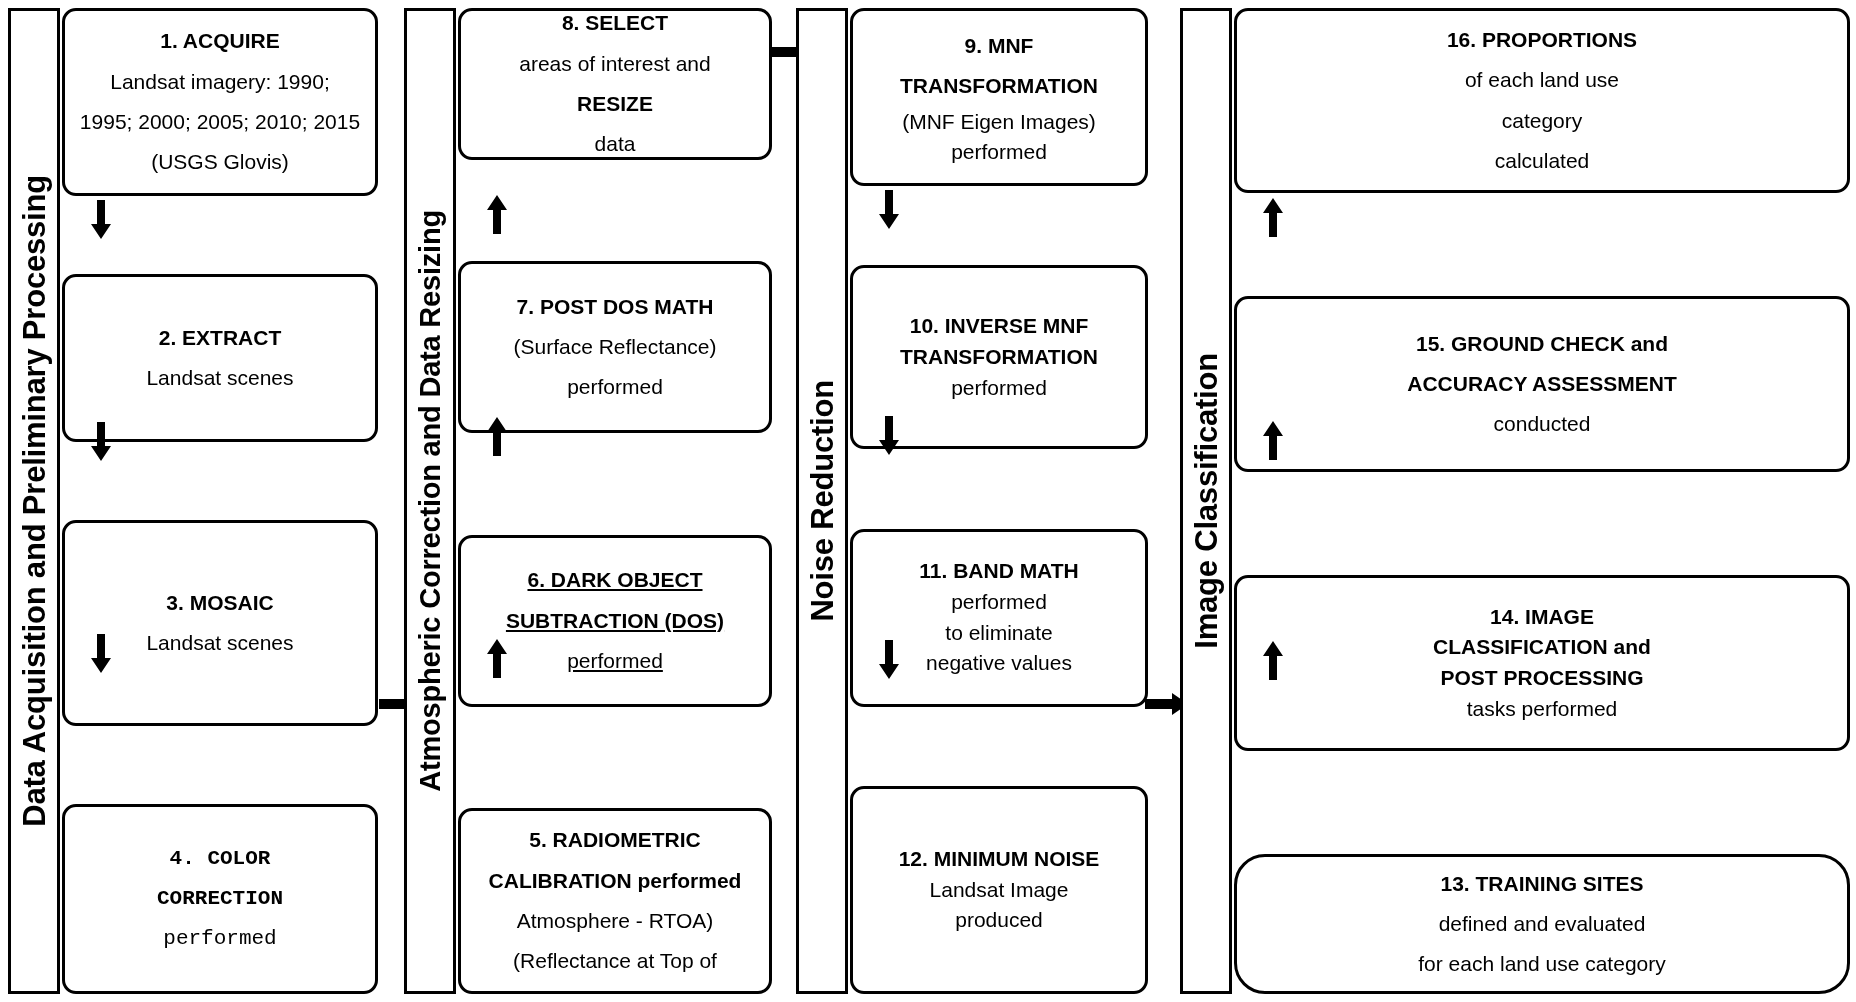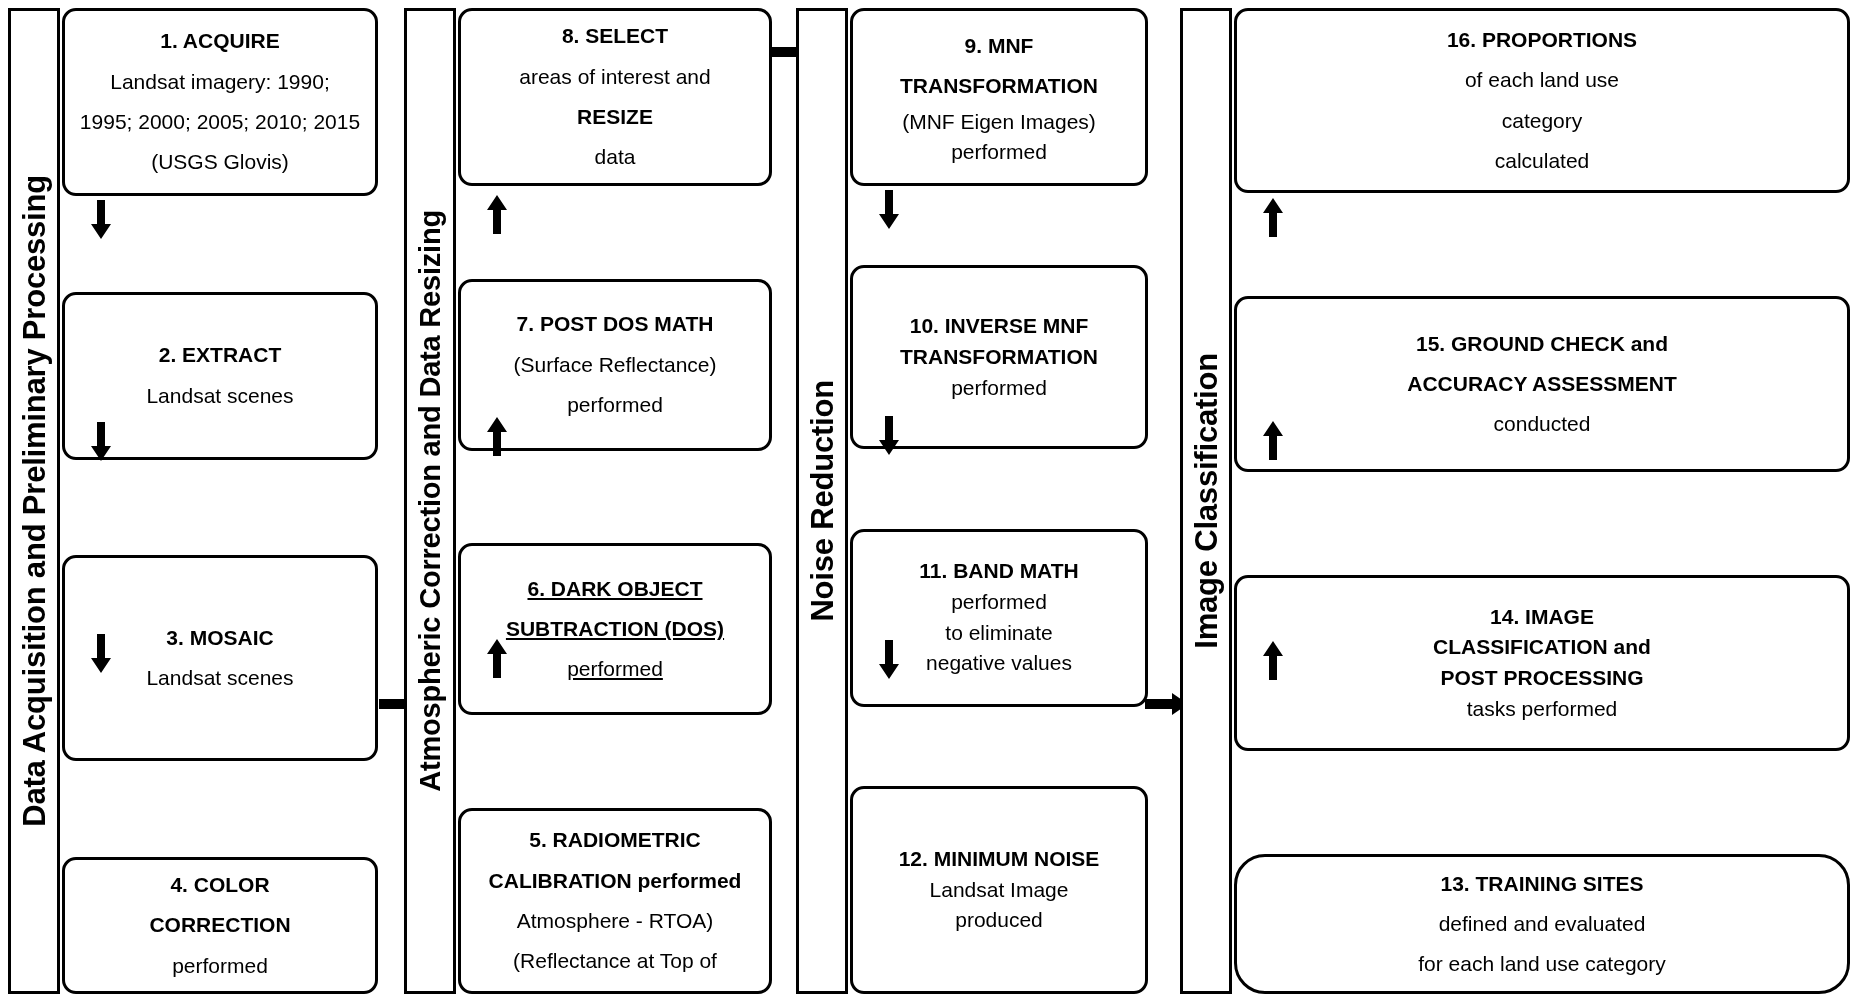--- a/index.html
+++ b/index.html
@@ -148,42 +148,42 @@
         <span class="line b">3. MOSAIC</span>
         <span class="line">Landsat scenes</span>
       </div>
 
       <div class="v-arrow" style="top:624px;">
         <svg width="22" height="40" viewBox="0 0 22 40" aria-hidden="true">
           <polygon points="7,0 15,0 15,24 21,24 11,39 1,24 7,24" fill="#000"></polygon>
         </svg>
       </div>
 
-      <div class="step-box" style="height:137px;">
+      <div class="step-box" style="height:190px;font-family:Liberation Mono, monospace;">
         <span class="line b">4. COLOR</span>
         <span class="line b">CORRECTION</span>
         <span class="line">performed</span>
       </div>
 
     </div>
   </div>
 
   <div class="h-arrow" style="left:378px; top:690px;">
     <svg width="44" height="26" viewBox="0 0 44 26" aria-hidden="true">
       <polygon points="0,8 27,8 27,2 43,13 27,24 27,18 0,18" fill="#000"></polygon>
     </svg>
   </div>
 
   <div class="column" style="left:404px; width:368px;">
     <div class="phase-bar narrow-text">
       <span class="phase-text">Atmospheric Correction and Data Resizing</span>
     </div>
     <div class="steps">
 
-      <div class="step-box" style="height:178px;">
+      <div class="step-box" style="height:152px;">
         <span class="line b">8. SELECT</span>
         <span class="line">areas of interest and</span>
         <span class="line b">RESIZE</span>
         <span class="line">data</span>
       </div>
 
       <div class="v-arrow" style="top:184px;">
         <svg width="22" height="40" viewBox="0 0 22 40" aria-hidden="true">
           <polygon points="11,1 21,16 15,16 15,40 7,40 7,16 1,16" fill="#000"></polygon>
         </svg>

